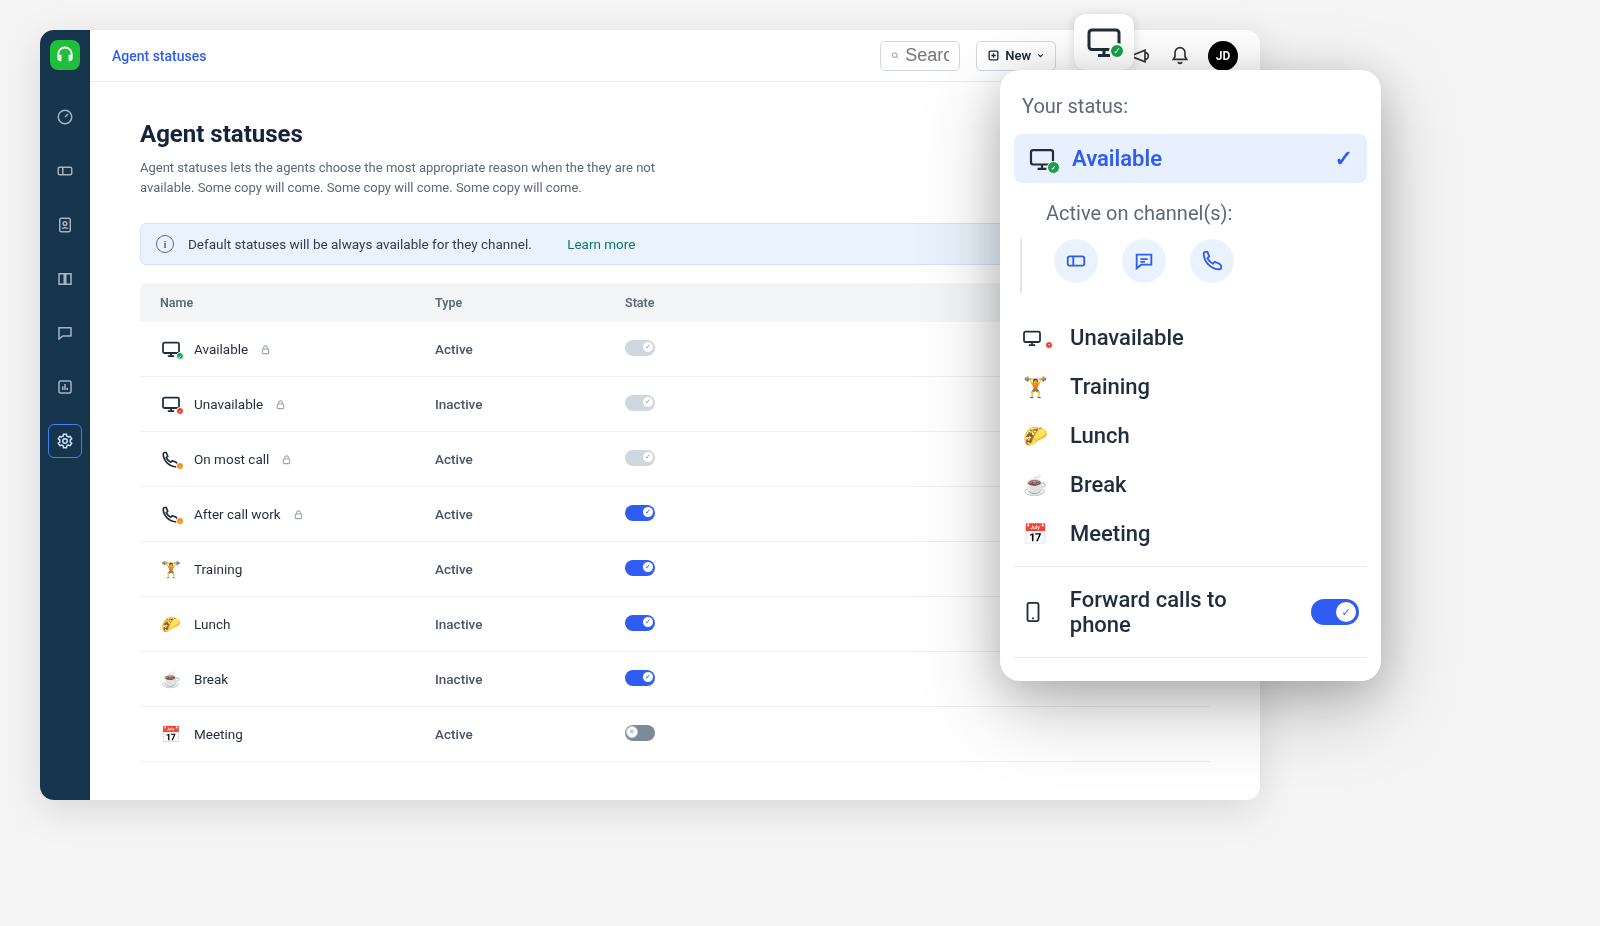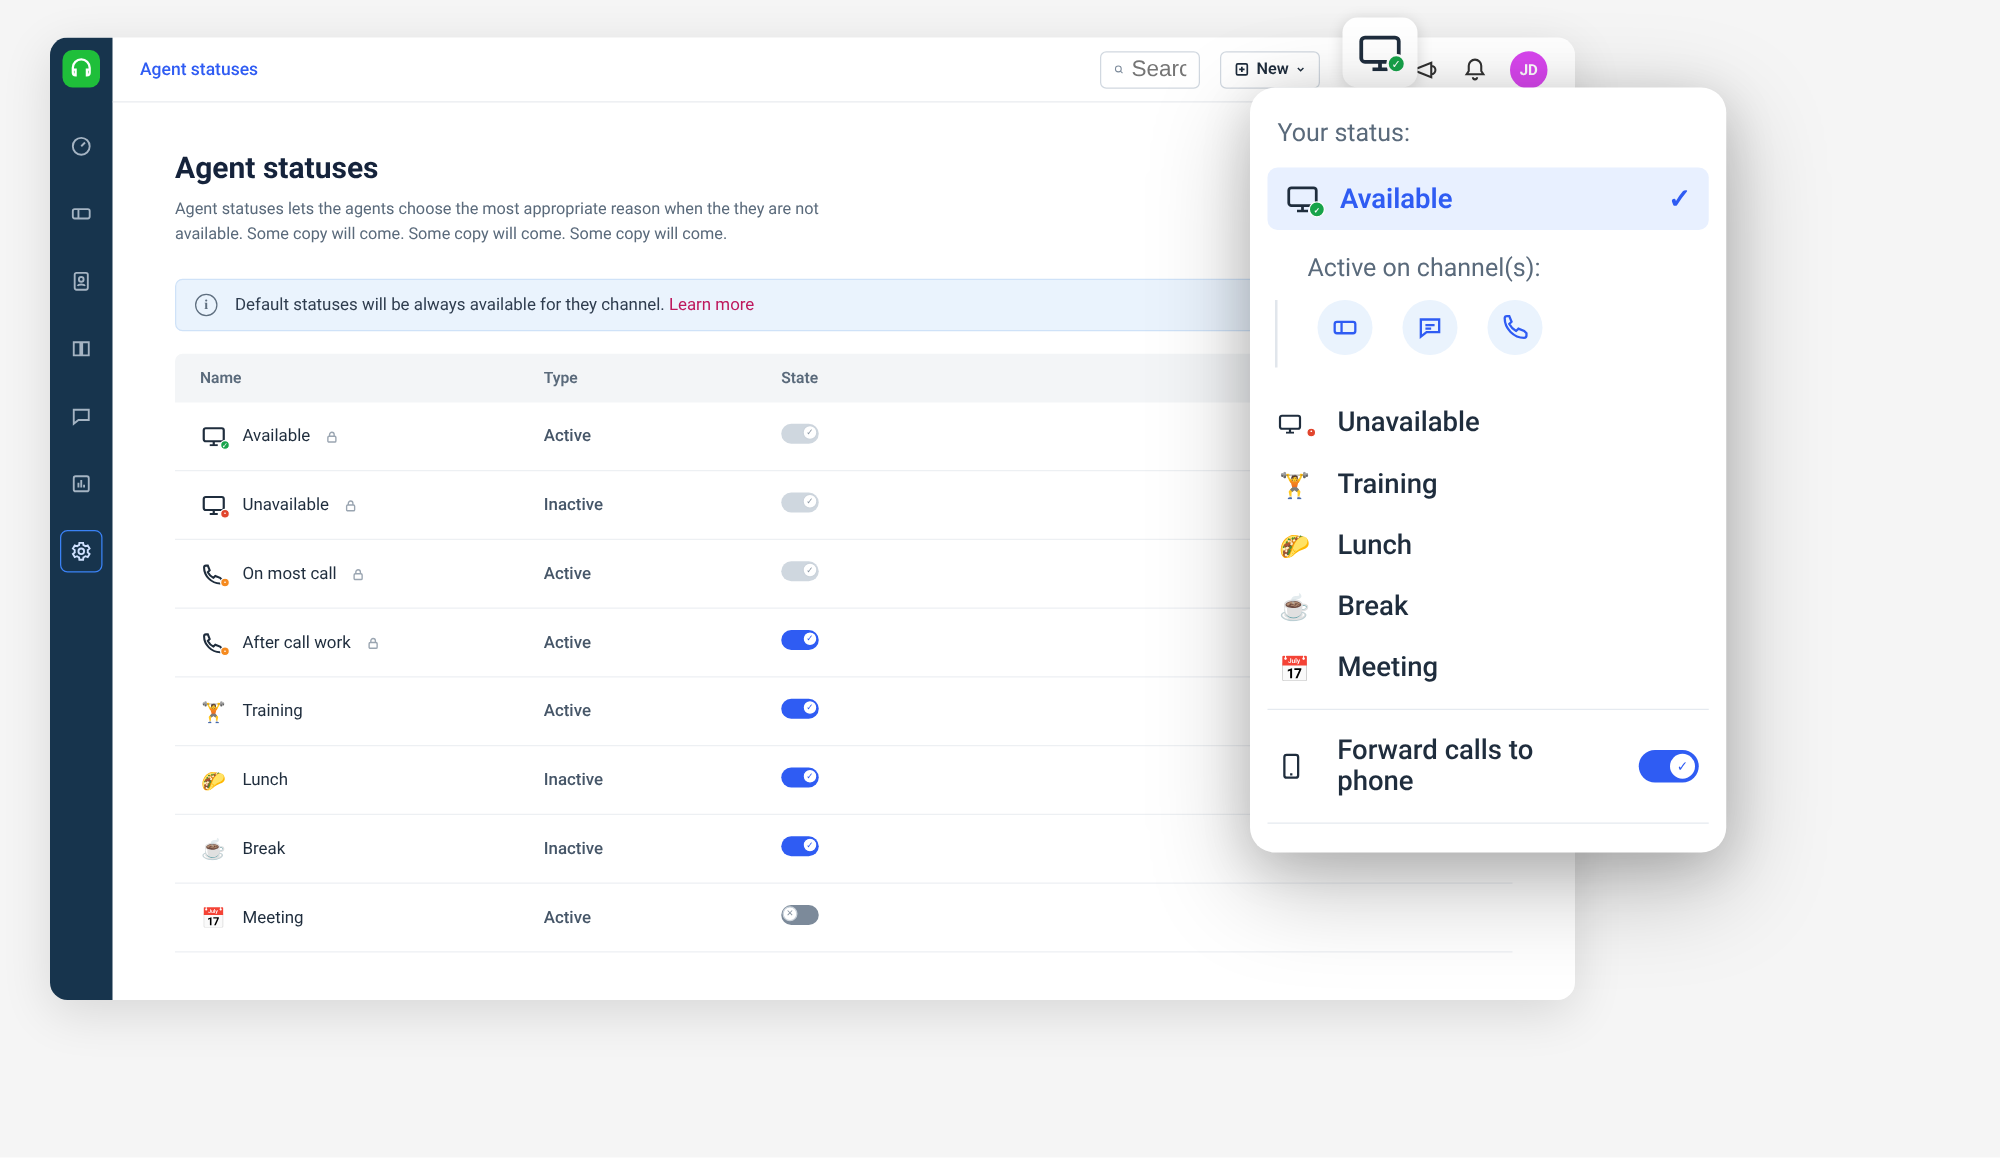--- a/index.html
+++ b/index.html
@@ -114,21 +114,21 @@
     color:#333;
     display:flex;
     align-items:center;
     justify-content:center;
     cursor:pointer;
   }
   .avatar {
     width:30px;
     height:30px;
     border-radius:50%;
-    background:#d946ef;
+    background:#000000;
     color:#fff;
     font-size:12px;
     font-weight:700;
     display:flex;
     align-items:center;
     justify-content:center;
     text-align:center;
   }
   .content {
     flex:1;
@@ -168,21 +168,21 @@
     border:1px solid #cfe2f8;
     border-radius:6px;
     padding:11px 15px;
     display:flex;
     align-items:center;
     gap:14px;
     color:#2f3d4f;
     font-size:13.5px;
     margin-bottom:18px;
   }
-  .info-banner a { color:#be185d; text-decoration:none; }
+  .info-banner a { color:#0f766e; text-decoration:none;margin-left:32px; }
   .info-icon {
     width:18px; height:18px;
     border:1.5px solid #5e6e7f;
     border-radius:50%;
     display:flex;align-items:center;justify-content:center;
     font-size:11px;font-weight:600;color:#5e6e7f;font-family:Georgia,serif;
   }
   .tbl-head {
     background:#f3f5f7;
     display:flex;

